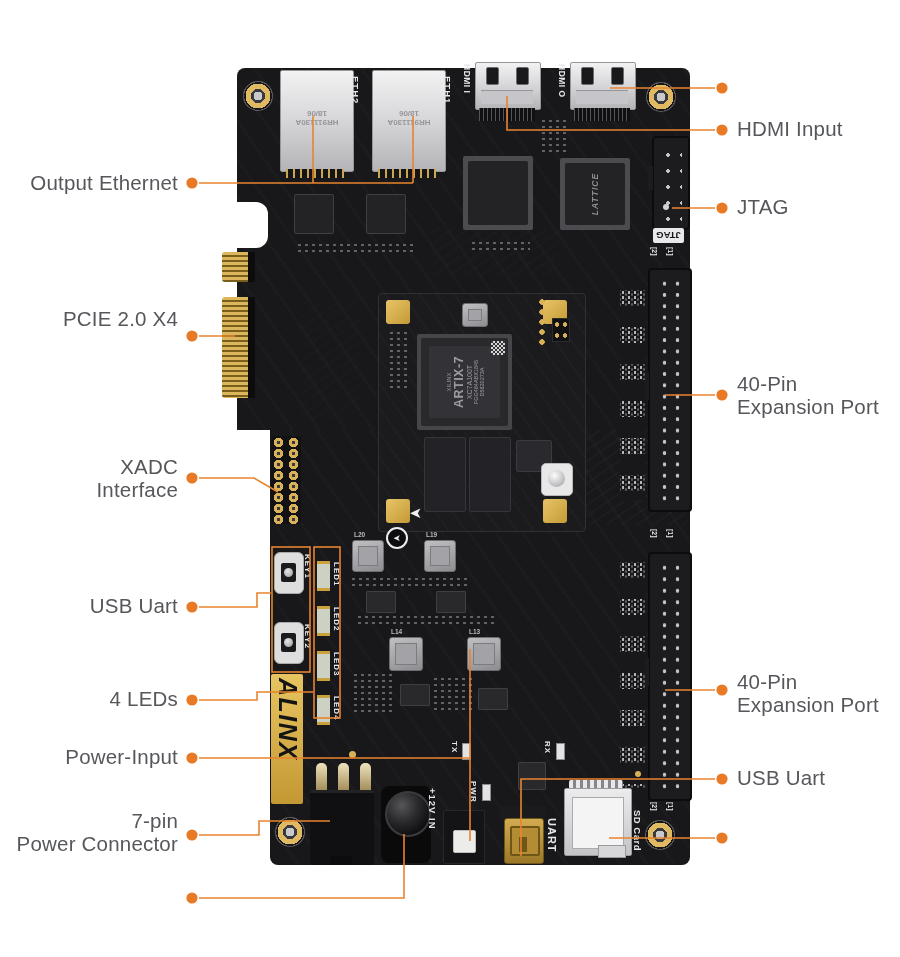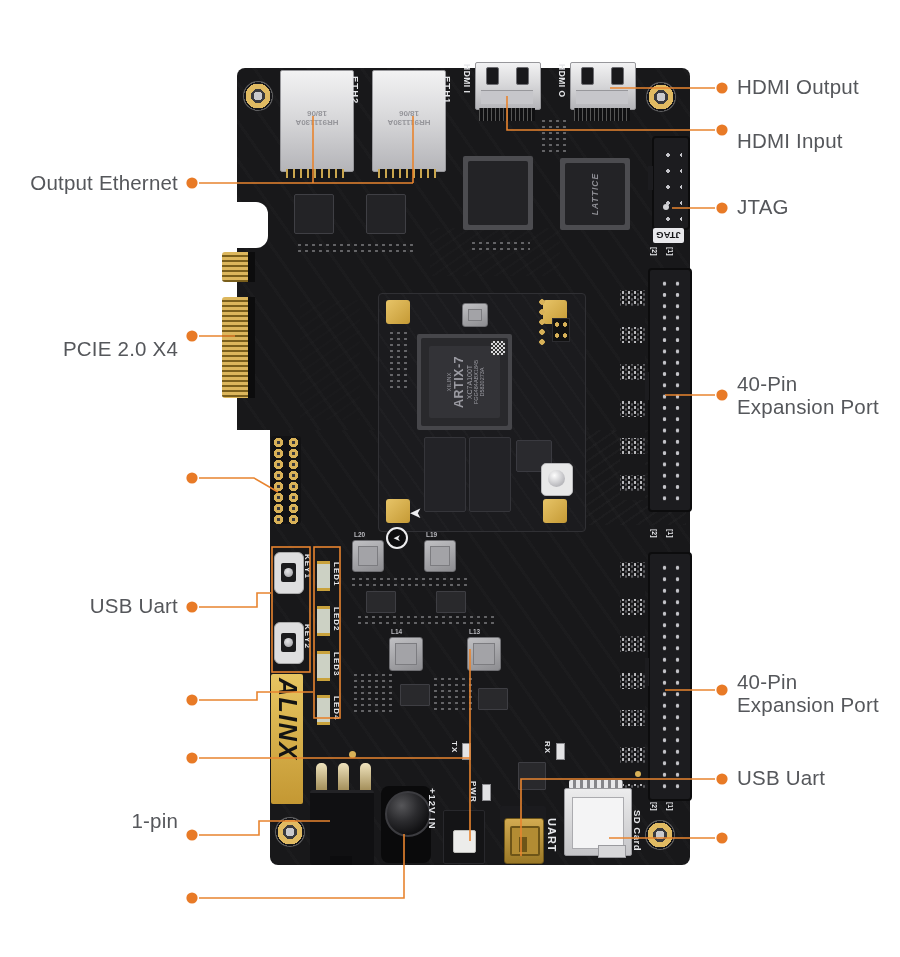--- a/index.html
+++ b/index.html
@@ -275,34 +275,42 @@
       <circle cx="722" cy="395" r="5.6"></circle>
       <circle cx="722" cy="690" r="5.6"></circle>
       <circle cx="722" cy="779" r="5.6"></circle>
       <circle cx="722" cy="838" r="5.6"></circle>
     </g>
   </svg>
 
   <div class="lbl left" style="top:172px;">
       <span>Output Ethernet</span>
     </div>
-  <div class="lbl left" style="top:338px;">
+  <div class="lbl left" style="top:308px;">
       <span>PCIE 2.0 X4</span>
     </div>
+  <div class="lbl left" style="top:456px;">
+    <span>XADC</span>
+    <span>Interface</span>
+  </div>
   <div class="lbl left" style="top:595px;">
       <span>USB Uart</span>
     </div>
+  <div class="lbl left" style="top:688px;">
+      <span>4 LEDs</span>
+    </div>
+  <div class="lbl left" style="top:746px;">
+      <span>Power-Input</span>
+    </div>
   <div class="lbl left" style="top:810px;">
-    <span>1-pin</span>
-  </div>
-
-  <div class="lbl right" style="top:76px;">
-      <span>HDMI Output</span>
-    </div>
-  <div class="lbl right" style="top:118px;margin-top:12px;">
+    <span>7-pin</span>
+    <span>Power Connector</span>
+  </div>
+
+  <div class="lbl right" style="top:118px;">
       <span>HDMI Input</span>
     </div>
   <div class="lbl right" style="top:196px;">
       <span>JTAG</span>
     </div>
   <div class="lbl right" style="top:373px;">
     <span>40-Pin</span>
     <span>Expansion Port</span>
   </div>
   <div class="lbl right" style="top:671px;">

